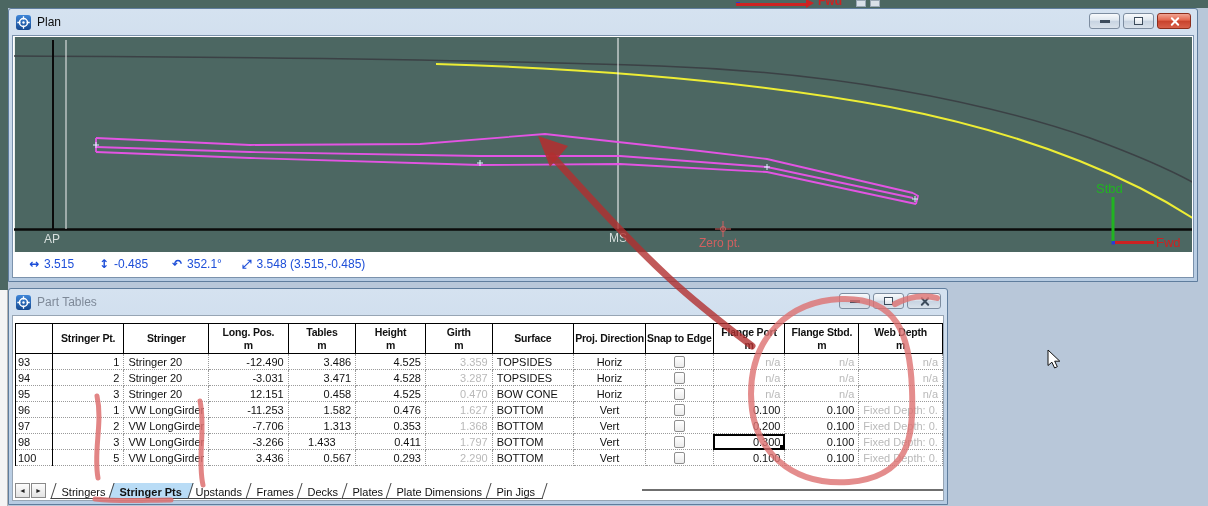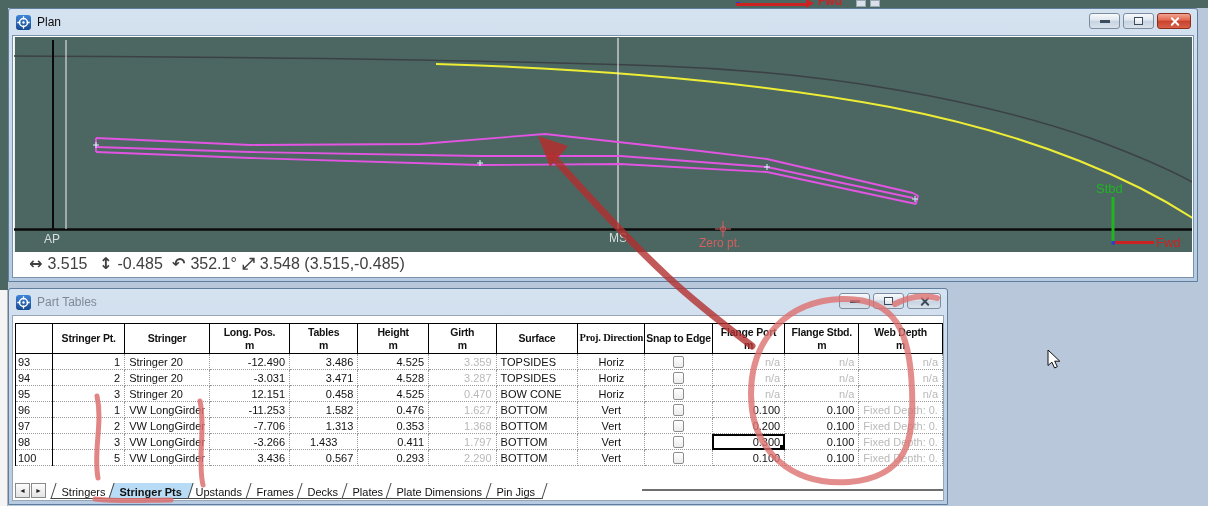--- a/index.html
+++ b/index.html
@@ -30,21 +30,21 @@
 .g-x{position:relative;width:11px;height:11px}
 .g-x::before,.g-x::after{content:"";position:absolute;left:5px;top:0;width:2px;height:11px;background:#fff;border-radius:1px}
 .g-x::before{transform:rotate(45deg)}.g-x::after{transform:rotate(-45deg)}
 .window.inactive .wbtn.close{background:linear-gradient(#f8fafc,#dfe7ef 45%,#c7d3e1 50%,#d9e2eb);border-color:#7d8da0}
 .window.inactive .g-x::before,.window.inactive .g-x::after{background:#3d4c5c}
 
 
 #plan-win{left:8px;top:8px;width:1190px;height:274px}
 #plan-client{position:absolute;left:3px;right:3px;top:26px;bottom:3px;background:#fff;border:1px solid #7b92ac}
 #plan-canvas{position:absolute;left:1px;right:1px;top:1px;height:215px;background:#4c6762;border-left:1px solid #e8efec}
-#plan-status{position:absolute;left:1px;right:1px;top:216px;bottom:1px;background:#fff;font-size:16px;color:#404040}
+#plan-status{position:absolute;left:1px;right:1px;top:216px;bottom:1px;background:#fff;font-size:12px;color:#1d4ed8}
 .sb-item{position:absolute;top:0;height:24px;line-height:24px;white-space:nowrap}
 .sb-ico{font-family:"DejaVu Sans",sans-serif;font-weight:bold;margin-right:5px}
 
 
 #pt-win{left:8px;top:288px;width:940px;height:217px}
 #pt-body{position:absolute;left:3px;right:3px;top:26px;bottom:3px;background:#fff;border:1px solid #97a5b4;overflow:hidden}
 .pt-table{position:absolute;left:2px;top:7px;border-collapse:collapse;table-layout:fixed;font-size:11px;color:#111;background:#fff}
 .pt-table th{border:1px solid #000;font-size:10.5px;font-weight:bold;letter-spacing:-.2px;padding:0 1px;background:#fff;height:30px;vertical-align:middle;line-height:1.2;overflow:hidden;white-space:nowrap}
 .pt-table td{height:16px;border-right:1px dotted #9a9a9a;border-bottom:1px dotted #9a9a9a;padding:0 4px;white-space:nowrap;overflow:hidden}
 .pt-table td.rownum{border-left:1px solid #000;border-right:1px solid #000;padding:0 2px;text-align:left}
@@ -164,21 +164,21 @@
               <div>Height</div>
               <div>m</div>
             </th>
             <th style="width: 76px;">
               <div>Girth</div>
               <div>m</div>
             </th>
             <th style="width: 85px;">
               <div>Surface</div>
             </th>
-            <th style="width: 67px; font-family: Liberation Serif, serif;">
+            <th style="width: 67px;">
               <div>Proj. Direction</div>
             </th>
             <th style="width: 67px;">
               <div>Snap to Edge</div>
             </th>
             <th style="width: 76px;">
               <div>Flange Port</div>
               <div>m</div>
             </th>
             <th style="width: 77px;">

